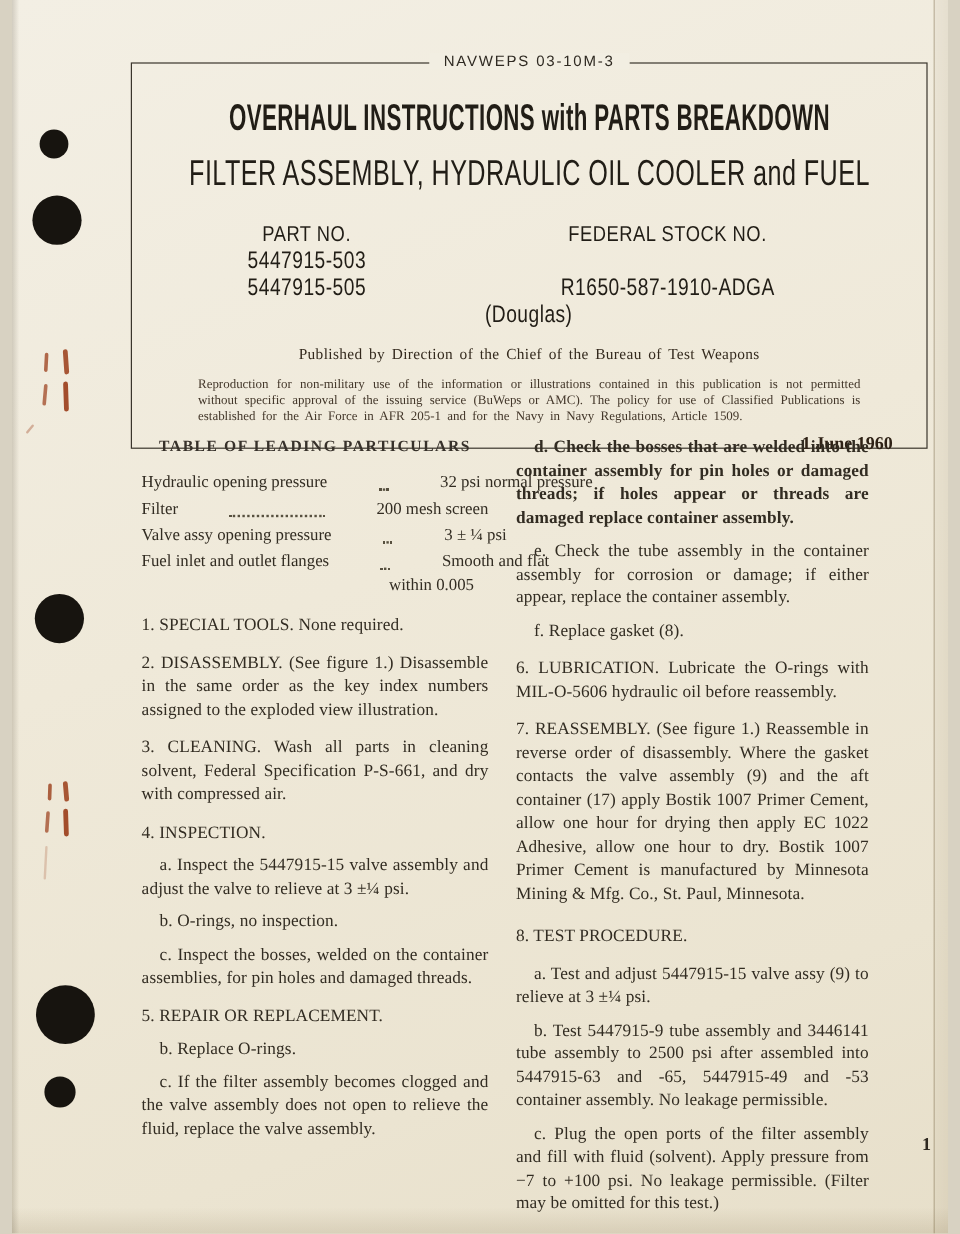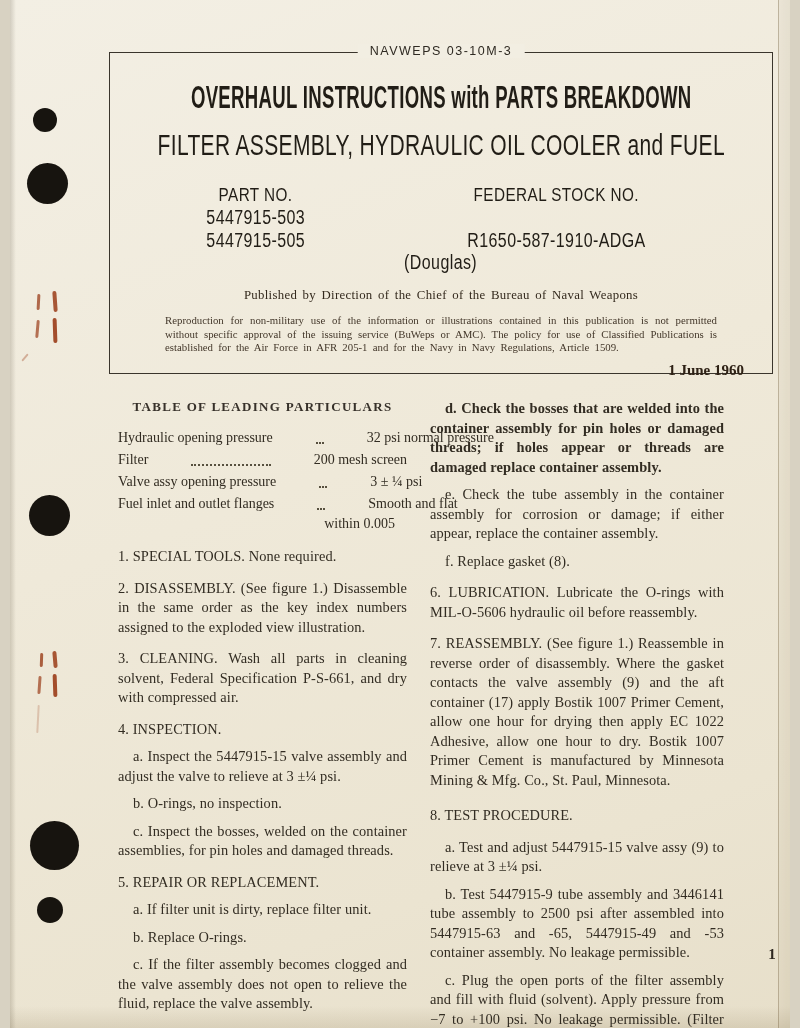--- a/index.html
+++ b/index.html
@@ -76,21 +76,21 @@
   .published{margin-top:13px;text-align:center;font-size:12.8px;color:#33291d;
     letter-spacing:.3px;word-spacing:2px;}
   .repro{
     margin:11px auto 0;width:552px;
     font-size:10.8px;line-height:13.6px;text-align:justify;
     color:#43372a;word-spacing:2.5px;
   }
   .date{margin-top:7px;padding-right:28px;text-align:right;
     font-size:15px;font-weight:700;color:#2e2115;}
   
-  .col{position:absolute;top:399px;}
+  .col{position:absolute;top:364px;}
   .col.left{left:108px;width:289px;}
   .col.right{left:420px;width:294px;}
   .table-heading{text-align:center;font-size:13px;font-weight:600;
     letter-spacing:1.3px;color:#37312a;height:18px;}
   .particulars{margin-top:10px;}
   .prow{display:flex;align-items:flex-end;line-height:22px;font-size:14px;gap:40px;}
   .plabel{white-space:nowrap;}
   .leader{flex:1;border-bottom:2px dotted #57503f;margin:0 3px 5px 3px;min-width:8px;}
   .pvalue{white-space:nowrap;}
   .pvalue2{line-height:18px;font-size:14px;text-align:right;padding-right:12px;}
@@ -164,21 +164,21 @@
         <div class="id-num cw">
             <span class="cond t4">R1650-587-1910-ADGA</span>
           </div>
       </div>
     </div>
 
     <div class="cw manufacturer-row">
       <span class="cond t4">(Douglas)</span>
     </div>
 
-    <div class="published">Published by Direction of the Chief of the Bureau of Naval Weapons</div>
+    <div class="published">Published by Direction of the Chief of the Bureau of Test Weapons</div>
     <div class="repro">Reproduction for non-military use of the information or illustrations contained in this publication is not permitted without specific approval of the issuing service (BuWeps or AMC). The policy for use of Classified Publications is established for the Air Force in AFR 205-1 and for the Navy in Navy Regulations, Article 1509.</div>
     <div class="date">1 June 1960</div>
   </div>
 
   <div class="col left">
     <div class="table-heading">TABLE OF LEADING PARTICULARS</div>
 
     <div class="particulars">
       <div class="prow">
         <span class="plabel">Hydraulic opening pressure</span>
@@ -204,21 +204,20 @@
     </div>
 
     <p class="p sec lead">1. SPECIAL TOOLS. None required.</p>
     <p class="p sec mt-md">2. DISASSEMBLY. (See figure 1.) Disassemble in the same order as the key index numbers assigned to the exploded view illustration.</p>
     <p class="p sec mt-md">3. CLEANING. Wash all parts in cleaning solvent, Federal Specification P-S-661, and dry with compressed air.</p>
     <p class="p sec mt-md">4. INSPECTION.</p>
     <p class="p sub">a. Inspect the 5447915-15 valve assembly and adjust the valve to relieve at 3 ±¼ psi.</p>
     <p class="p sub">b. O-rings, no inspection.</p>
     <p class="p sub">c. Inspect the bosses, welded on the container assemblies, for pin holes and damaged threads.</p>
     <p class="p sec mt-md">5. REPAIR OR REPLACEMENT.</p>
-    <p class="p sub">a. If filter unit is dirty, replace filter unit.</p>
     <p class="p sub">b. Replace O-rings.</p>
     <p class="p sub">c. If the filter assembly becomes clogged and the valve assembly does not open to relieve the fluid, replace the valve assembly.</p>
   </div>
 
   <div class="col right">
     <p class="p sub first">d. Check the bosses that are welded into the container assembly for pin holes or damaged threads; if holes appear or threads are damaged replace container assembly.</p>
     <p class="p sub">e. Check the tube assembly in the container assembly for corrosion or damage; if either appear, replace the container assembly.</p>
     <p class="p sub">f. Replace gasket (8).</p>
     <p class="p sec mt-md">6. LUBRICATION. Lubricate the O-rings with MIL-O-5606 hydraulic oil before reassembly.</p>
     <p class="p sec mt-md">7. REASSEMBLY. (See figure 1.) Reassemble in reverse order of disassembly. Where the gasket contacts the valve assembly (9) and the aft container (17) apply Bostik 1007 Primer Cement, allow one hour for drying then apply EC 1022 Adhesive, allow one hour to dry. Bostik 1007 Primer Cement is manufactured by Minnesota Mining &amp; Mfg. Co., St. Paul, Minnesota.</p>

